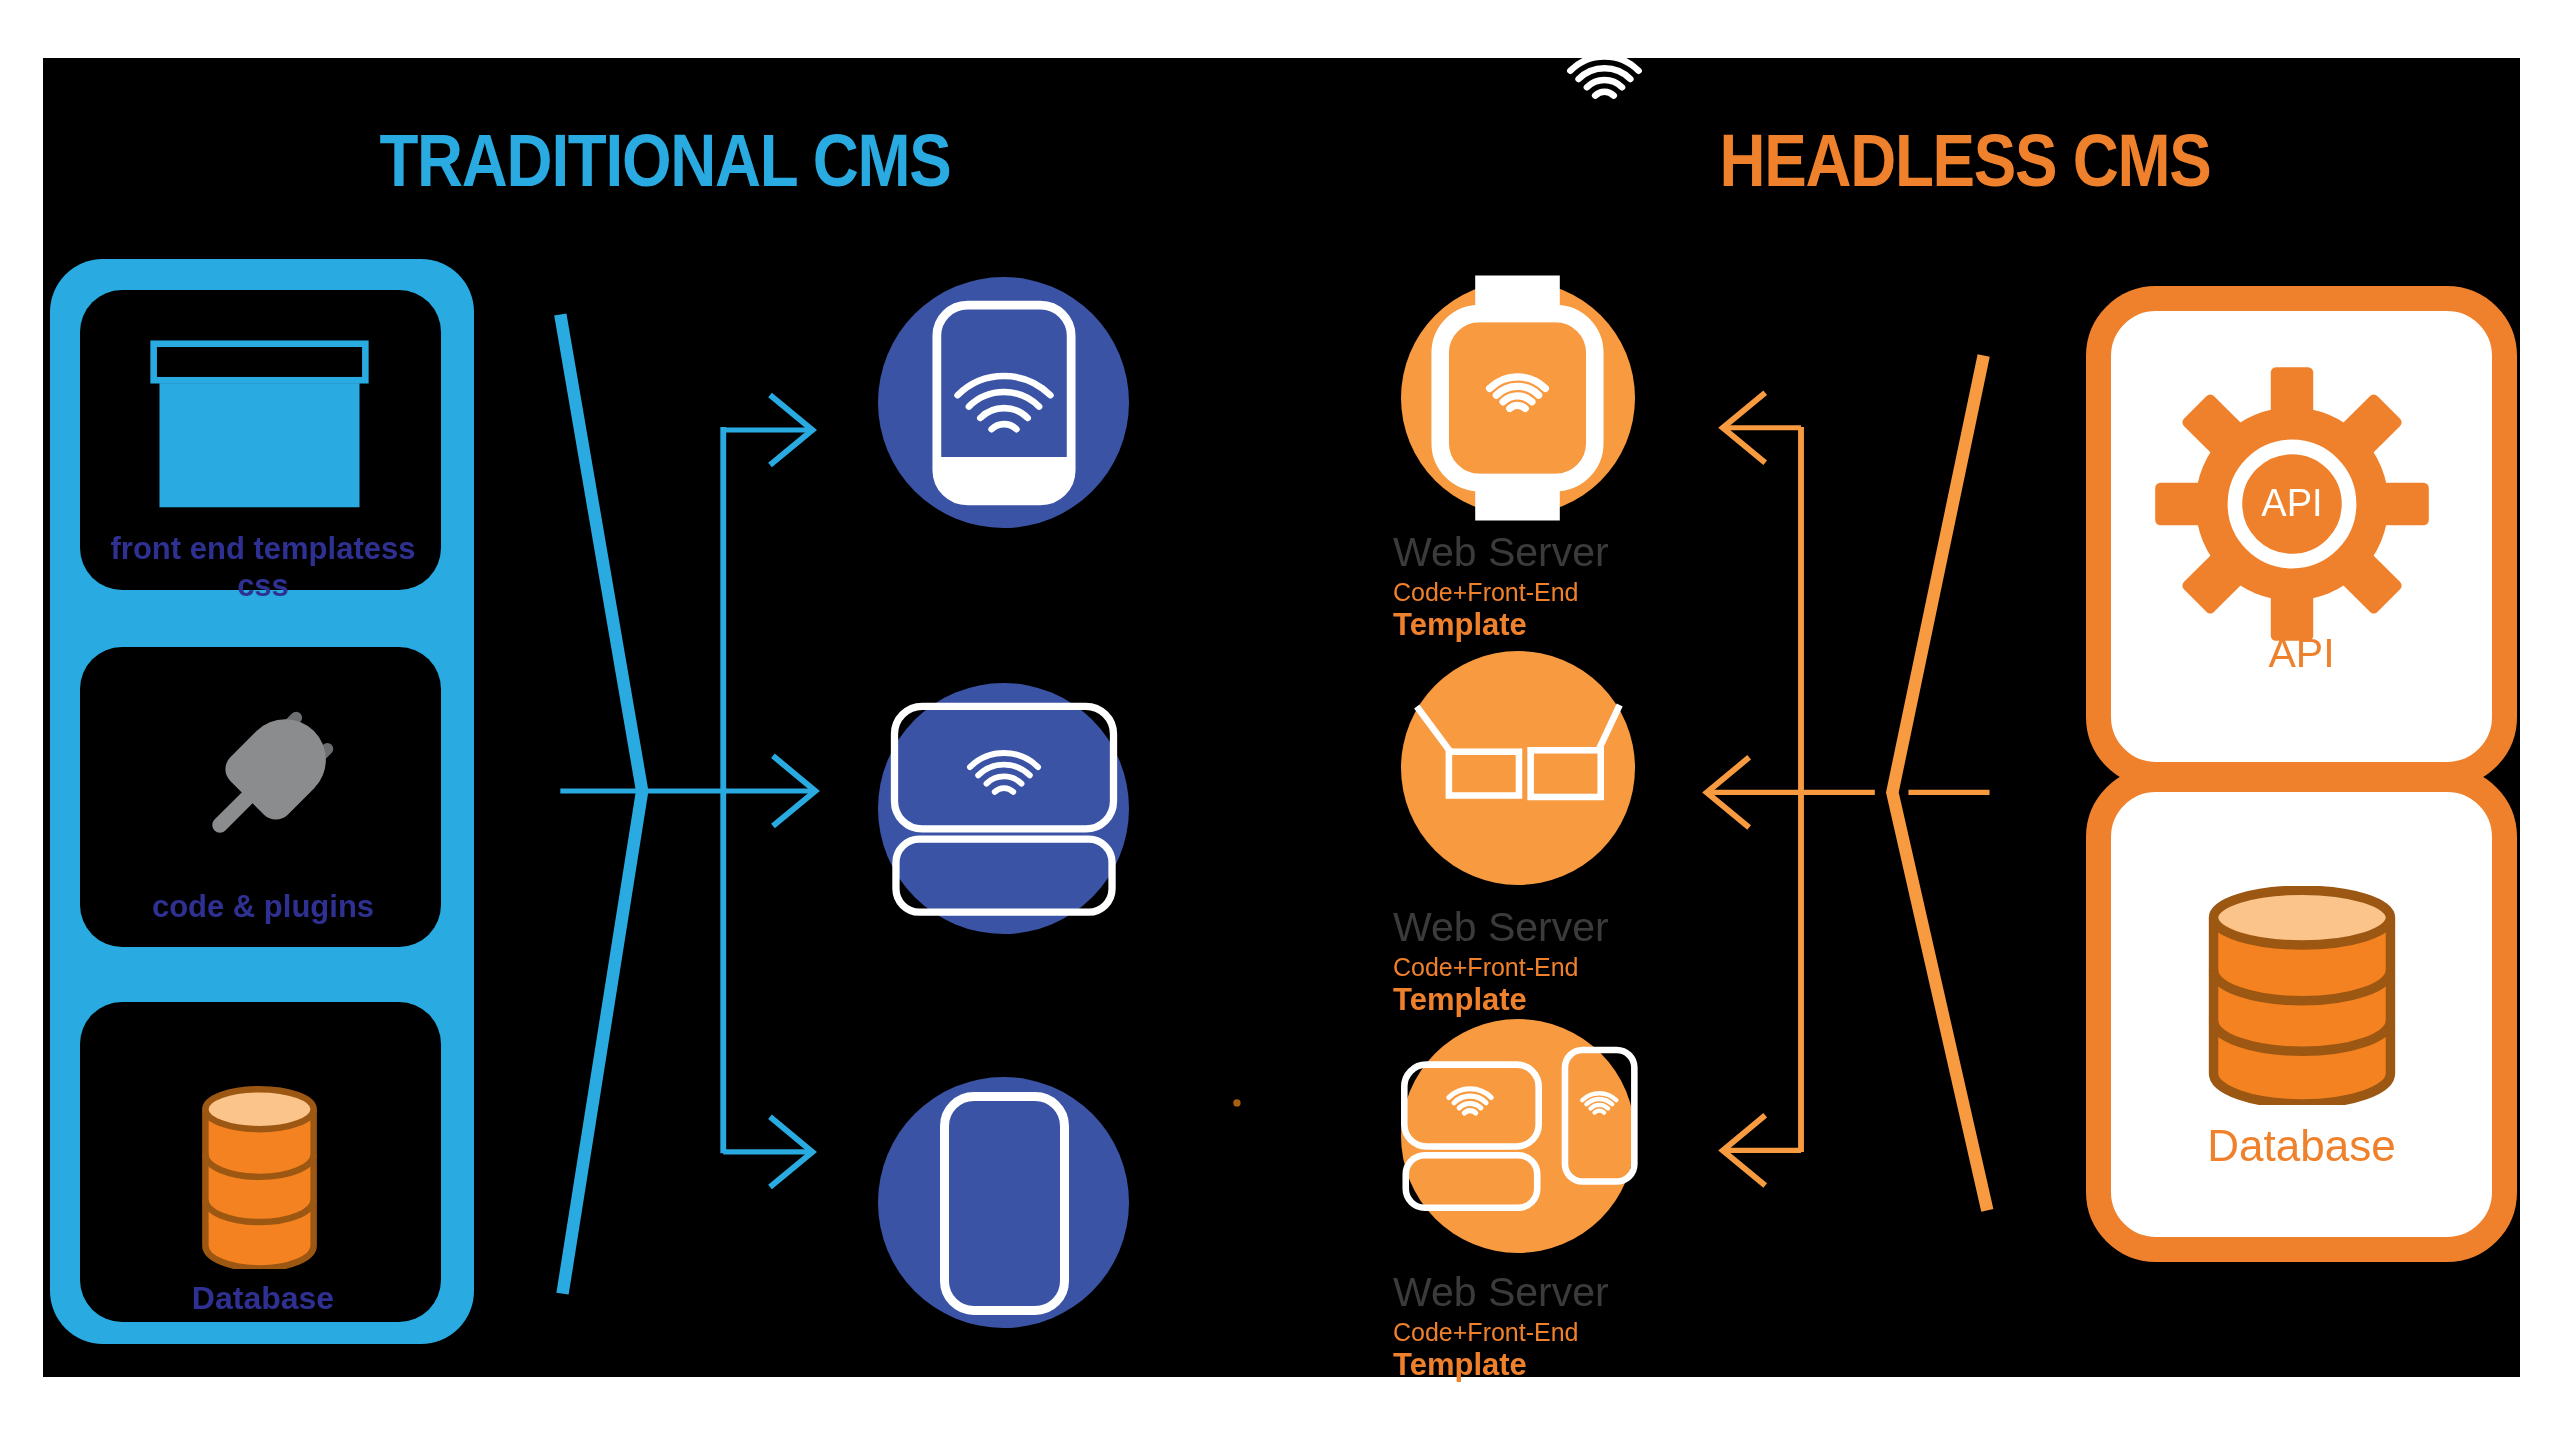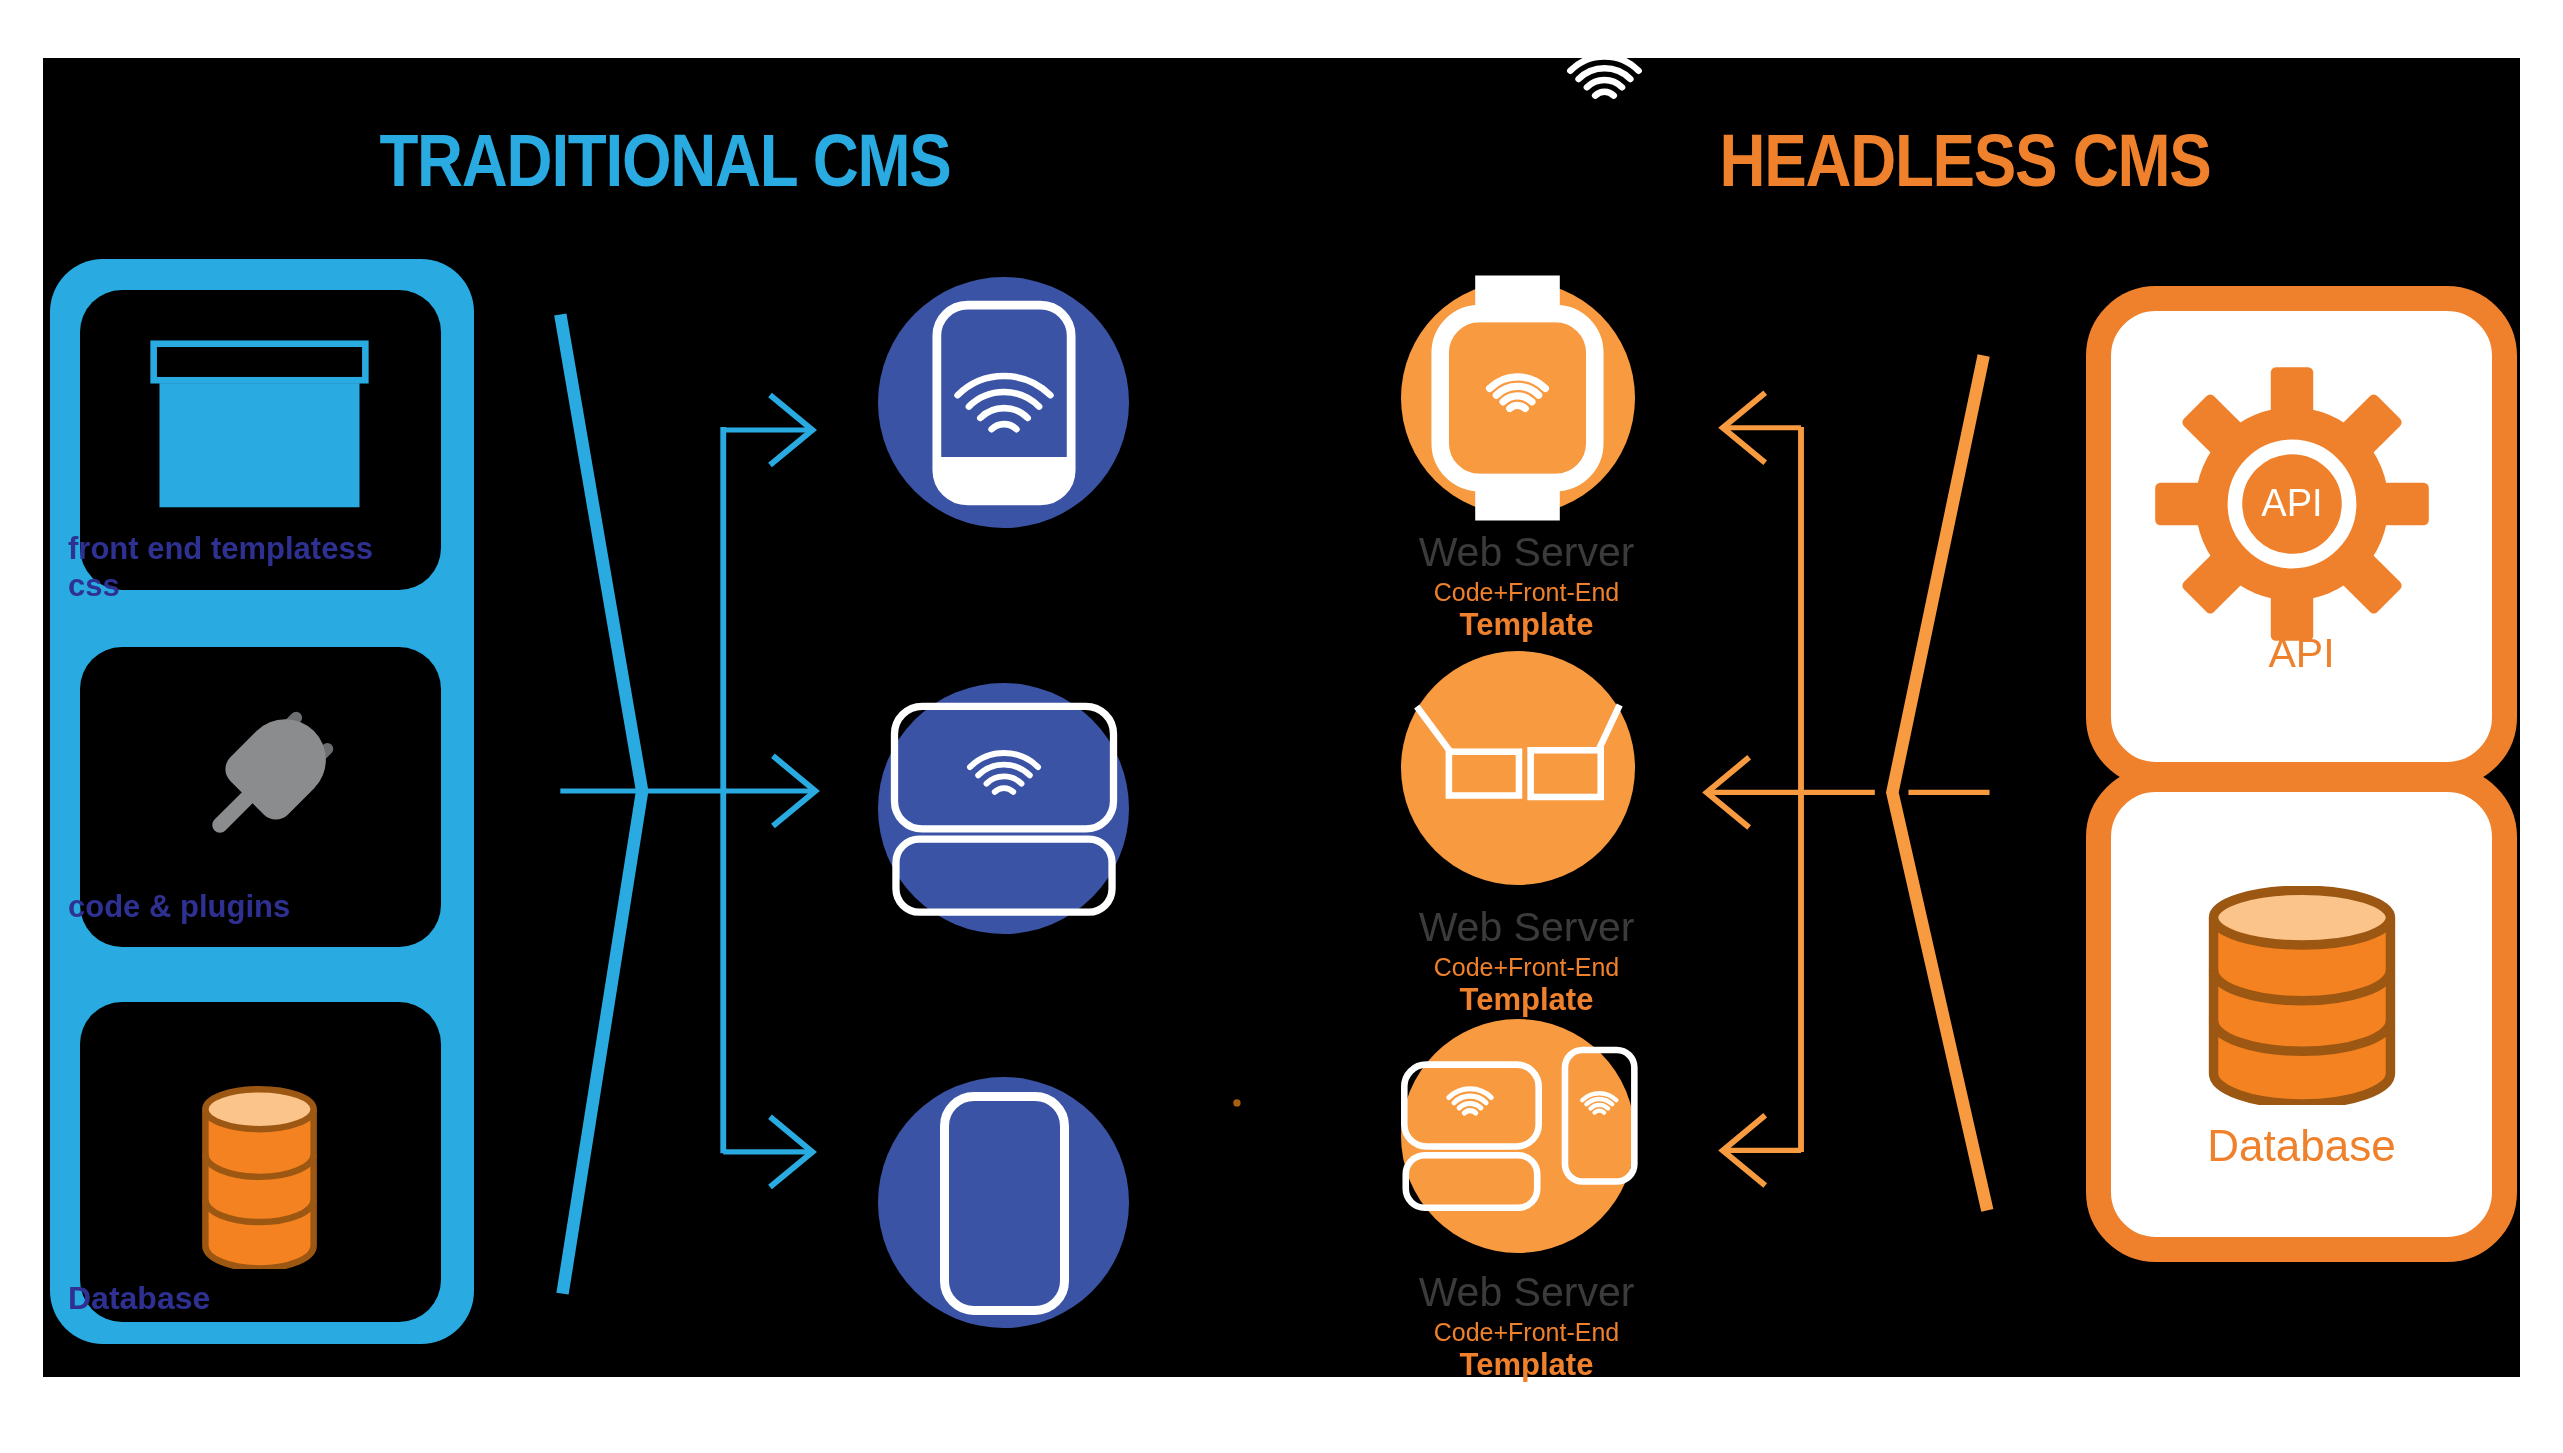--- a/index.html
+++ b/index.html
@@ -10,27 +10,27 @@
   .big-title{width:716px;text-align:center;font-size:75px;font-weight:600;letter-spacing:-1.5px;
              transform:scaleX(.85);white-space:nowrap;}
   #title-trad{left:307px;top:117px;color:#29ABE2;}
   #title-head{left:1607px;top:117px;color:#F0812C;}
   
   #trad-container{left:50px;top:259px;width:424px;height:1085px;background:#29ABE2;border-radius:53px;}
   .black-box{left:80px;width:361px;background:#000;border-radius:42px;}
   #box-frontend{top:290px;height:300px;}
   #box-plugins{top:647px;height:300px;}
   #box-database{top:1002px;height:320px;}
-  .navy-label{left:68px;width:376px;text-align:left;color:#2E3192;font-size:31px;line-height:37px;font-weight:600;}
+  .navy-label{left:75px;width:376px;text-align:center;color:#2E3192;font-size:31px;line-height:37px;font-weight:600;}
   
   .circle{border-radius:50%;}
   .blue-circle{width:251px;height:251px;background:#3A53A4;}
   .orange-circle{width:234px;height:234px;background:#F79A40;}
   
-  .server-label{left:1344px;width:365px;text-align:center;}
+  .server-label{left:1393px;width:365px;text-align:left;}
   .ws-title{color:#3B3B3C;font-size:41px;line-height:45px;font-weight:400;}
   .ws-sub1{color:#F0812C;font-size:25px;line-height:34px;font-weight:400;}
   .ws-sub2{color:#F0812C;font-size:31px;line-height:32px;font-weight:700;}
   
   .orange-card{left:2086px;width:431px;background:#ffffff;border:25px solid #F0812C;border-radius:70px;box-sizing:border-box;}
   #card-api{top:286px;height:501px;}
   #card-db{top:767px;height:495px;}
   .card-label{left:2086px;width:431px;text-align:center;color:#F0812C;}
   #api-label{top:630px;font-size:41px;}
   #db-label{top:1121px;font-size:44px;}

